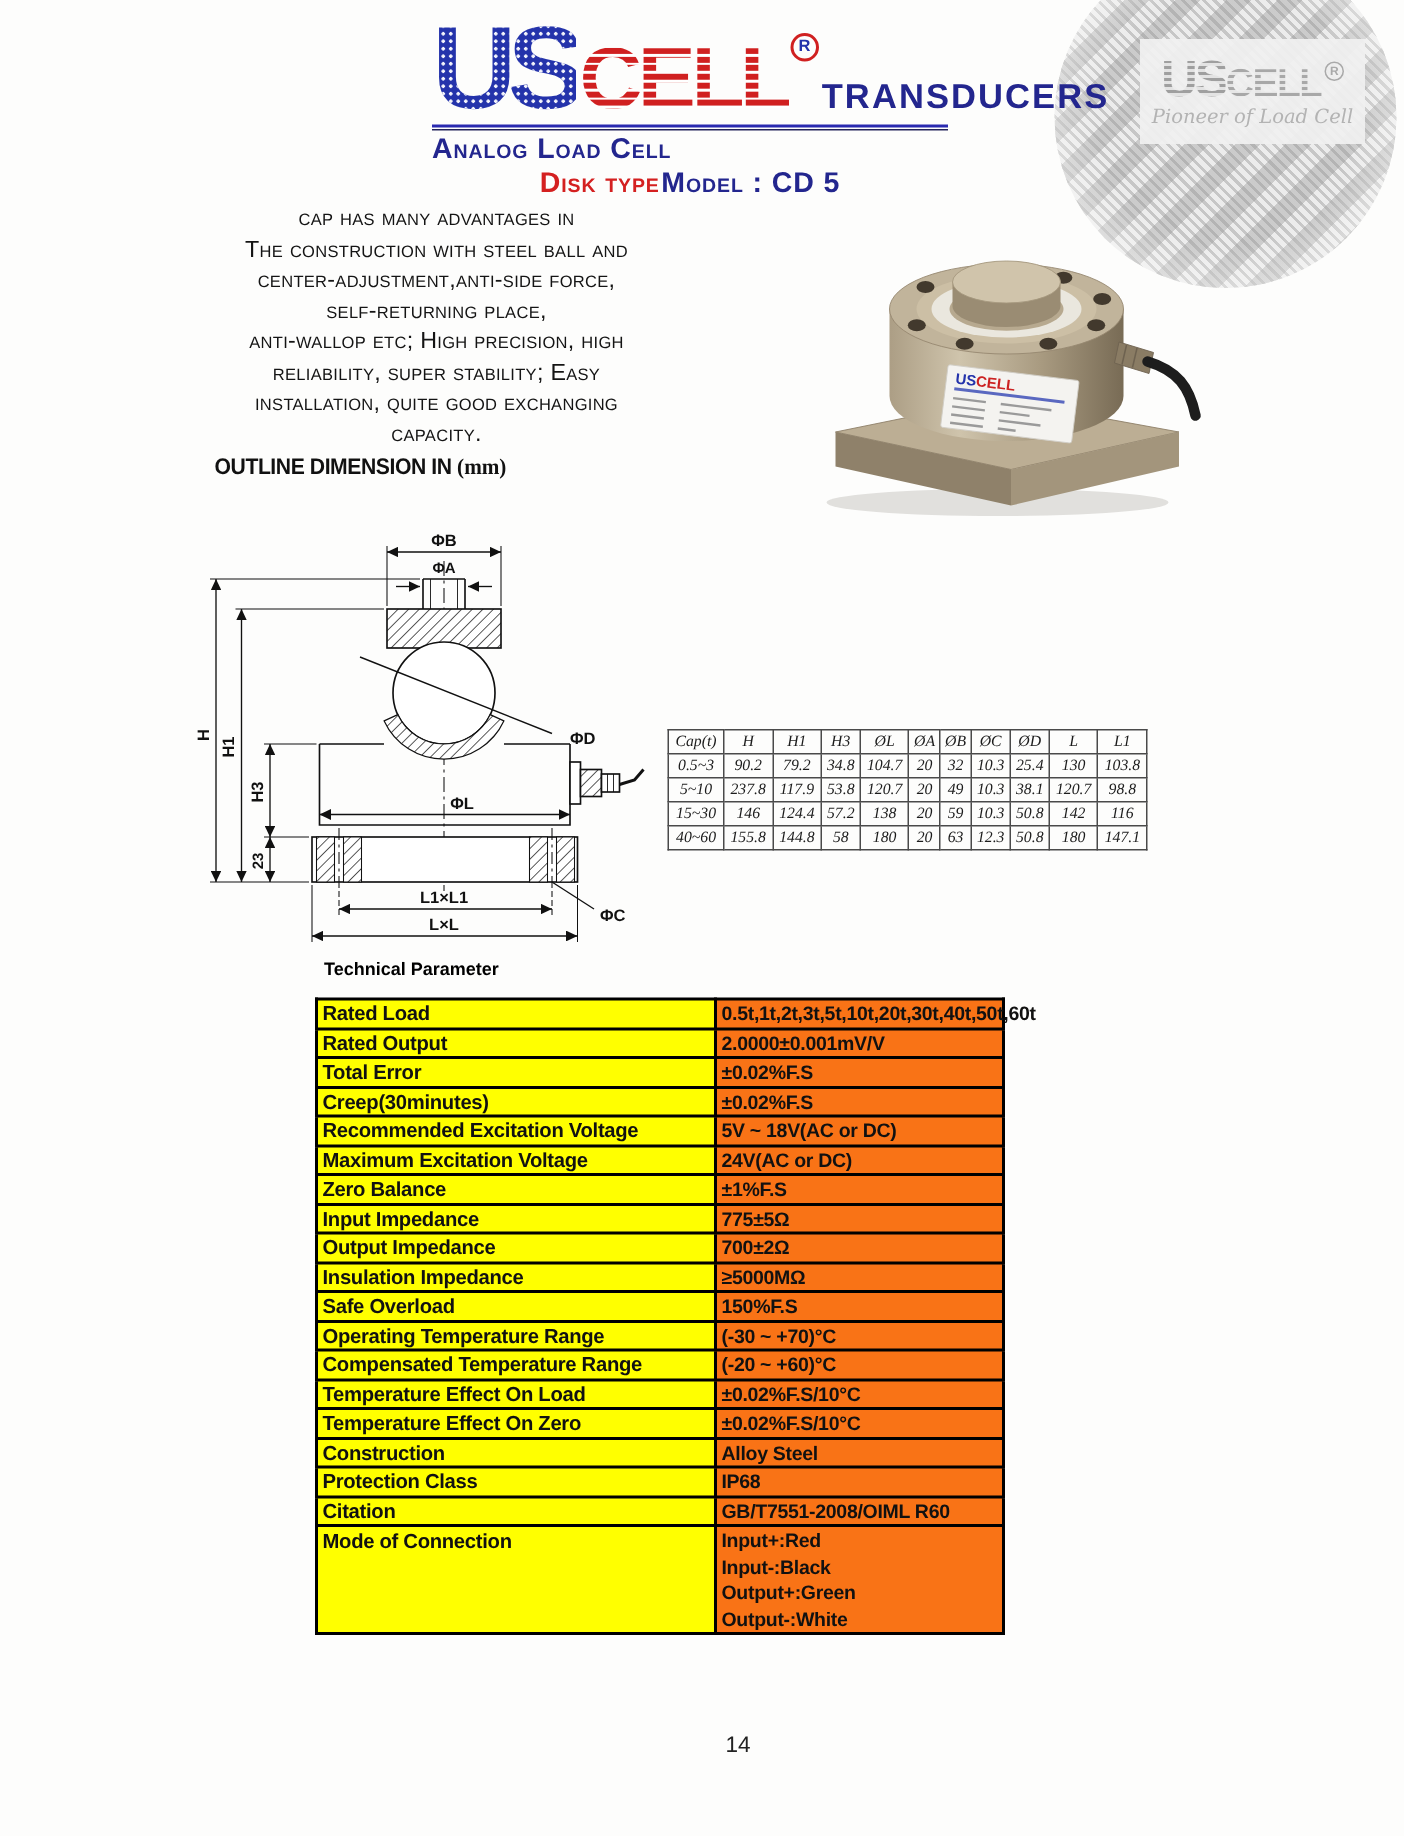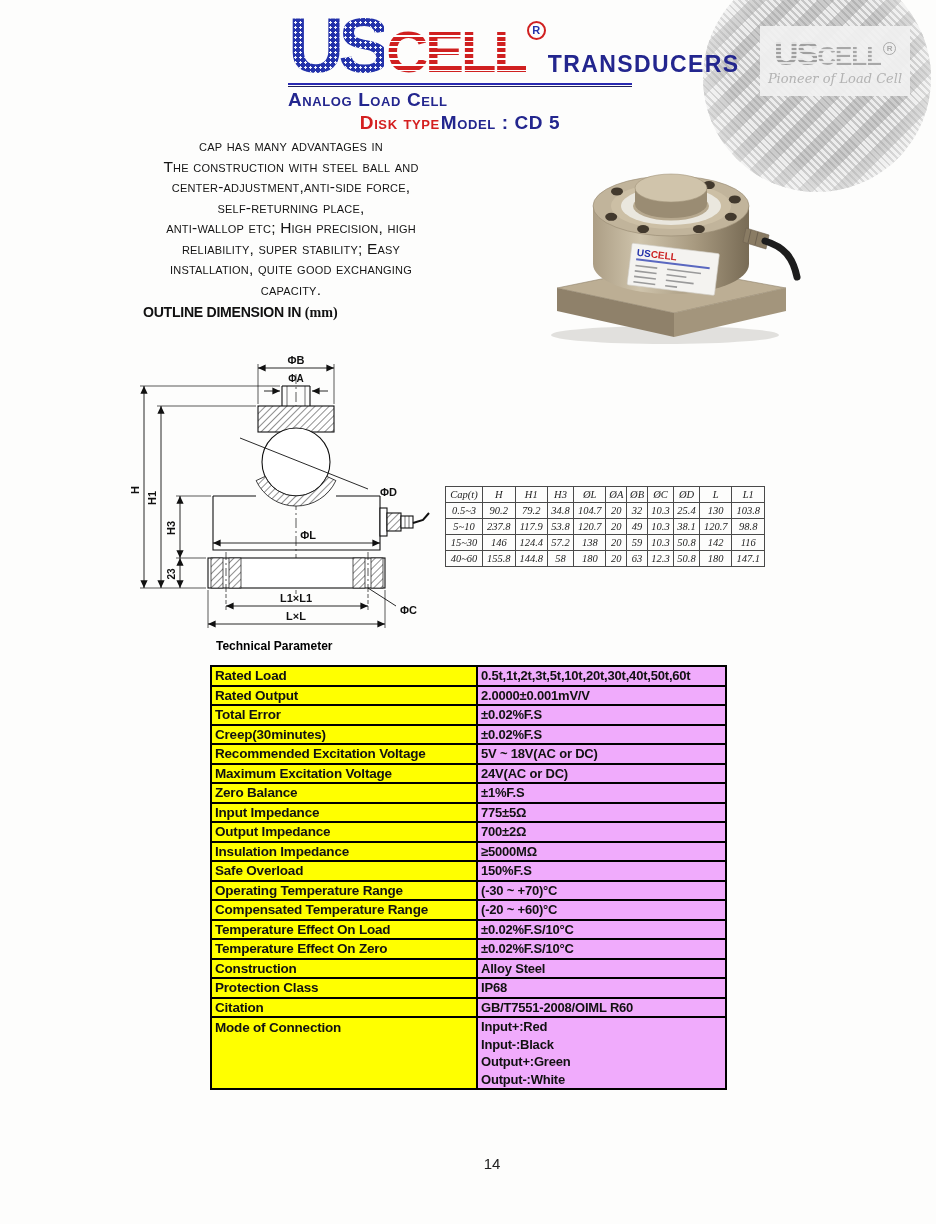--- a/index.html
+++ b/index.html
@@ -62,24 +62,24 @@
   .photo{position:absolute;left:543px;top:136px;}
 
   
   .dim{position:absolute;left:445px;top:486px;width:320px;border-collapse:collapse;
        font-family:"Liberation Serif",serif;font-style:italic;}
   .dim th,.dim td{border:1px solid #4a4a4a;font-size:10.5px;font-weight:normal;text-align:center;
        height:15px;padding:0 1px;color:#1c1c1c;white-space:nowrap;}
 
   
   .tech-h{position:absolute;left:216px;top:639px;font-size:12px;font-weight:bold;color:#000;}
-  .tech{position:absolute;left:210px;top:665px;width:517px;border-collapse:collapse;table-layout:fixed;padding-left:36px;}
+  .tech{position:absolute;left:210px;top:665px;width:460px;border-collapse:collapse;table-layout:fixed;padding-left:36px;}
   .tech td{border:2px solid #000;font-weight:bold;padding:0 3px;vertical-align:middle;}
   .tech .tk{background:#ffff00;width:258px;font-size:13.5px;letter-spacing:-.2px;}
-  .tech .tv{background:#f0abfc;font-size:13px;letter-spacing:-.2px;margin-top:10px;}
+  .tech .tv{background:#f97316;font-size:13px;letter-spacing:-.2px;margin-top:10px;}
   .tech td span{display:block;line-height:17.5px;white-space:pre-line;}
   .tech tr.row-mode .tk{vertical-align:top;padding-top:1px;}
 
   
   .footer{position:absolute;left:0;top:1155px;width:936px;text-align:center;font-size:15px;color:#222;margin-left:24px;}
 </style>
 </head>
 <body>
 
 <div id="page">

